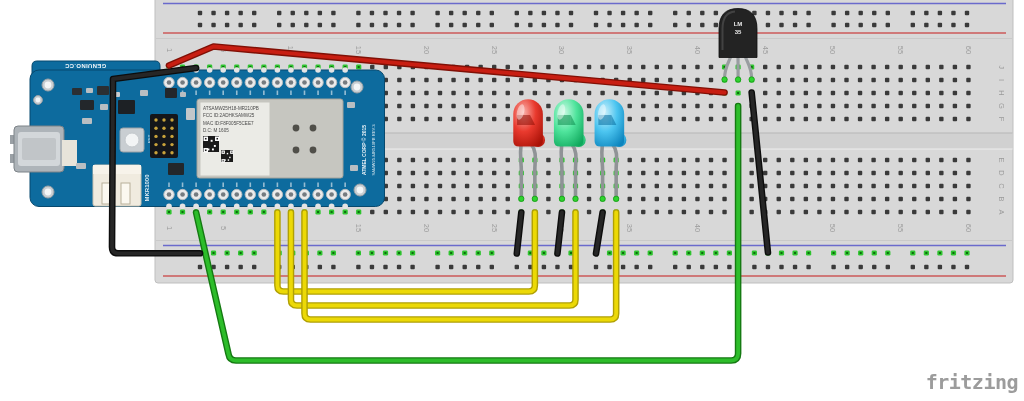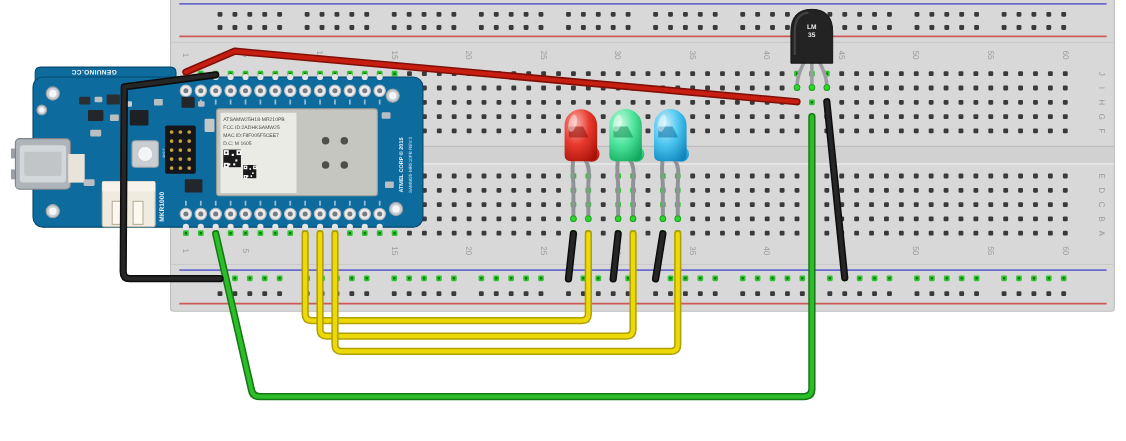--- a/index.html
+++ b/index.html
@@ -1303,13 +1303,14 @@
       </g>
       <g>
         <path d="M751.65,92.5 L767.95,252.5" stroke="#0d0d0d" stroke-width="6.6" fill="none" stroke-linecap="round" stroke-linejoin="round"></path>
         <path d="M751.65,92.5 L767.95,252.5" stroke="#262626" stroke-width="3.8" fill="none" stroke-linecap="round" stroke-linejoin="round"></path>
       </g>
       <g>
         <path d="M169,65.5 L213.5,46.5 L724.5500000000001,92.5" stroke="#801006" stroke-width="6.6" fill="none" stroke-linecap="round" stroke-linejoin="round"></path>
         <path d="M169,65.5 L213.5,46.5 L724.5500000000001,92.5" stroke="#c81e12" stroke-width="3.8" fill="none" stroke-linecap="round" stroke-linejoin="round"></path>
       </g>
     </svg>
+  <div id="watermark">fritzing</div>
 </div>
 
 </body></html>

